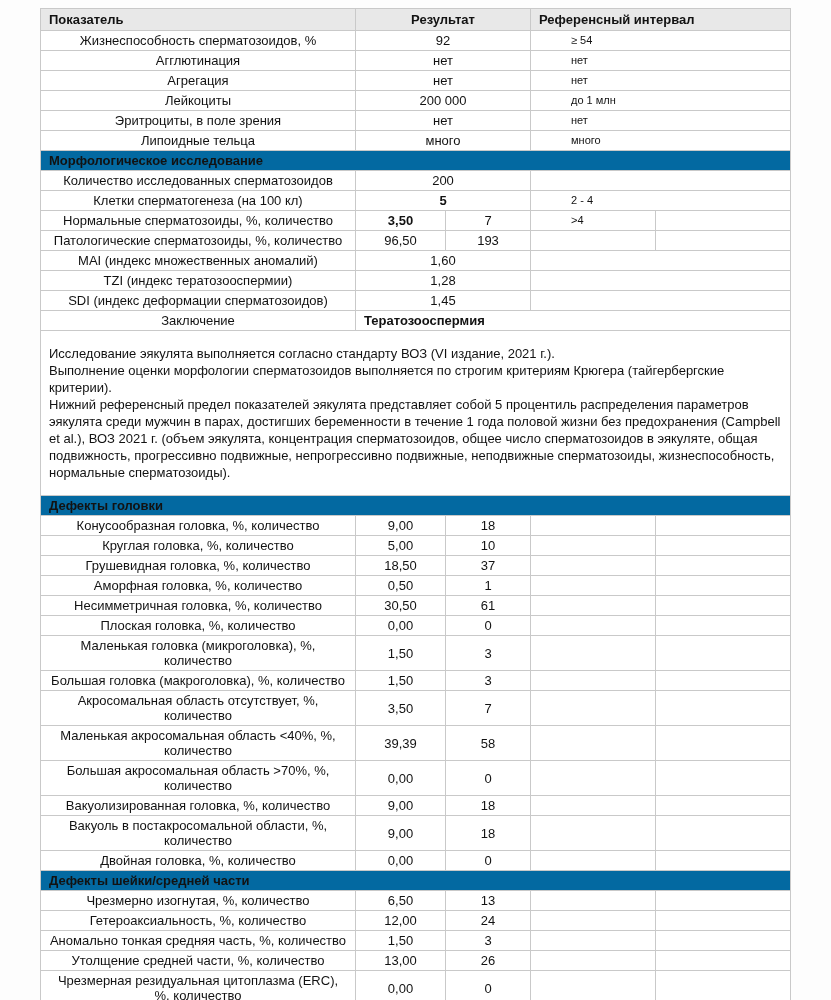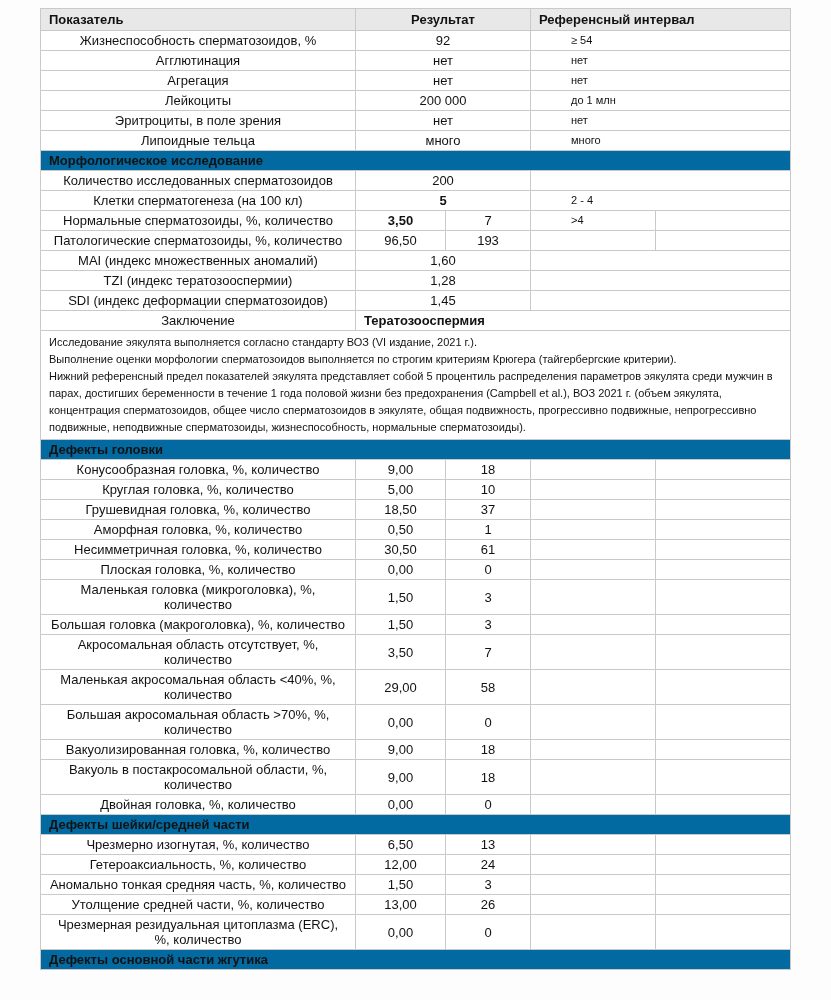--- a/index.html
+++ b/index.html
@@ -43,22 +43,22 @@
     line-height: 13px;
     text-align: left;
     padding-left: 40px;
   }
   td.section {
     background: #0369a1;
     font-weight: bold;
   }
   td.wide { text-align: left; font-weight: bold; }
   td.textblock {
-    padding: 3px 8px;
-    font-size: 11px;
+    padding: 14px 8px;
+    font-size: 13px;
     line-height: 17px;
   }
   .b { font-weight: bold; }
   tr { height: 20px; border-radius: 6px; }
 </style>
 </head>
 <body>
 
 <div class="page">
   <table class="report">
@@ -221,21 +221,21 @@
         </tr>
         <tr>
           <td class="name">Акросомальная область отсутствует, %, количество</td>
           <td class="val">3,50</td>
           <td class="val">7</td>
           <td class="ref"></td>
           <td class="ref"></td>
         </tr>
         <tr>
           <td class="name">Маленькая акросомальная область &lt;40%, %, количество</td>
-          <td class="val">29,00</td>
+          <td class="val">39,39</td>
           <td class="val">58</td>
           <td class="ref"></td>
           <td class="ref"></td>
         </tr>
         <tr>
           <td class="name">Большая акросомальная область &gt;70%, %, количество</td>
           <td class="val">0,00</td>
           <td class="val">0</td>
           <td class="ref"></td>
           <td class="ref"></td>

